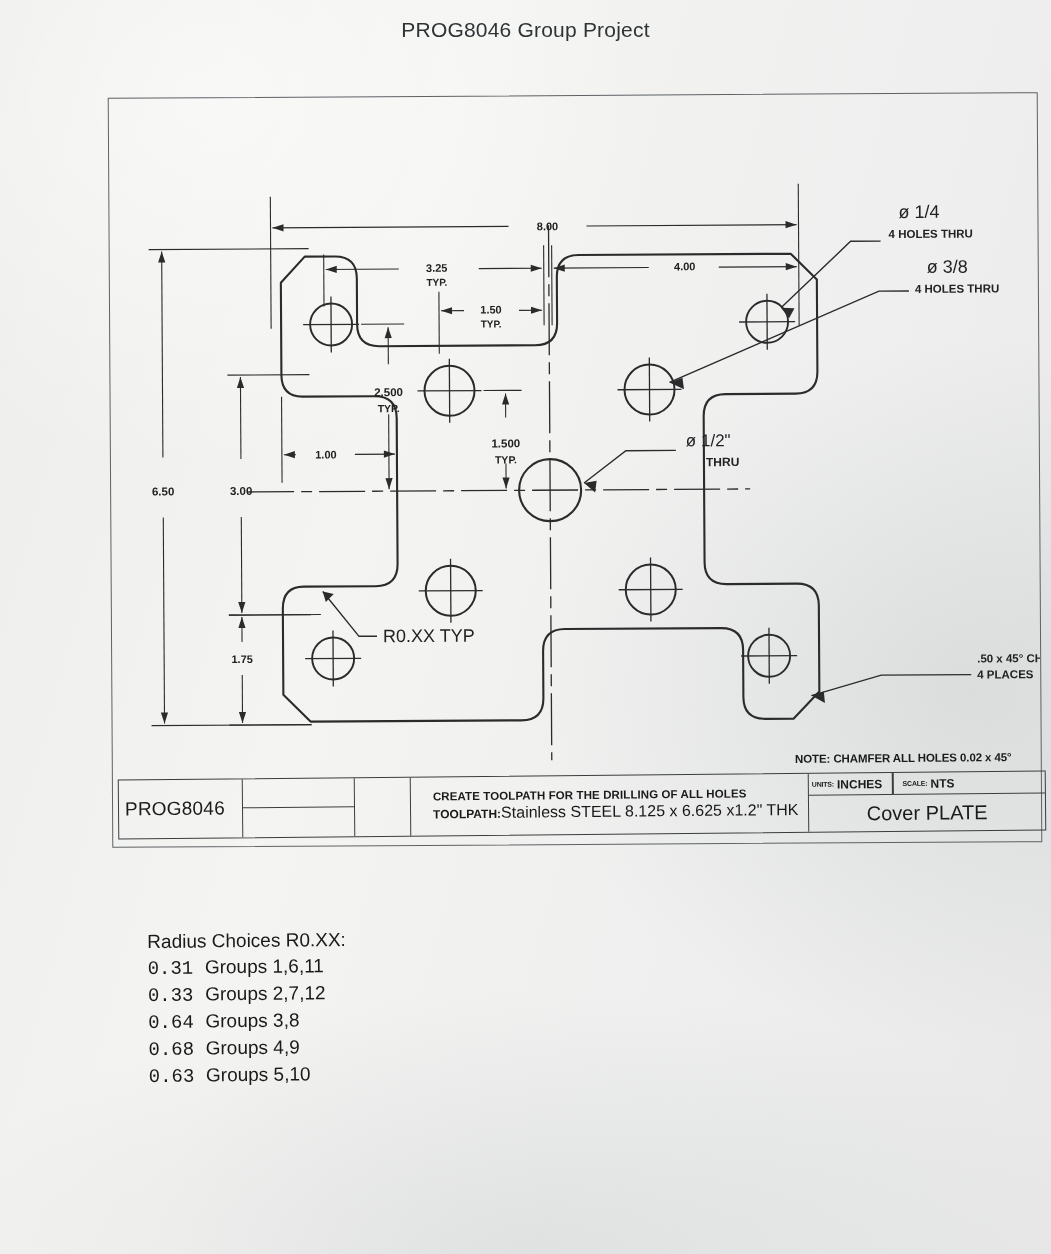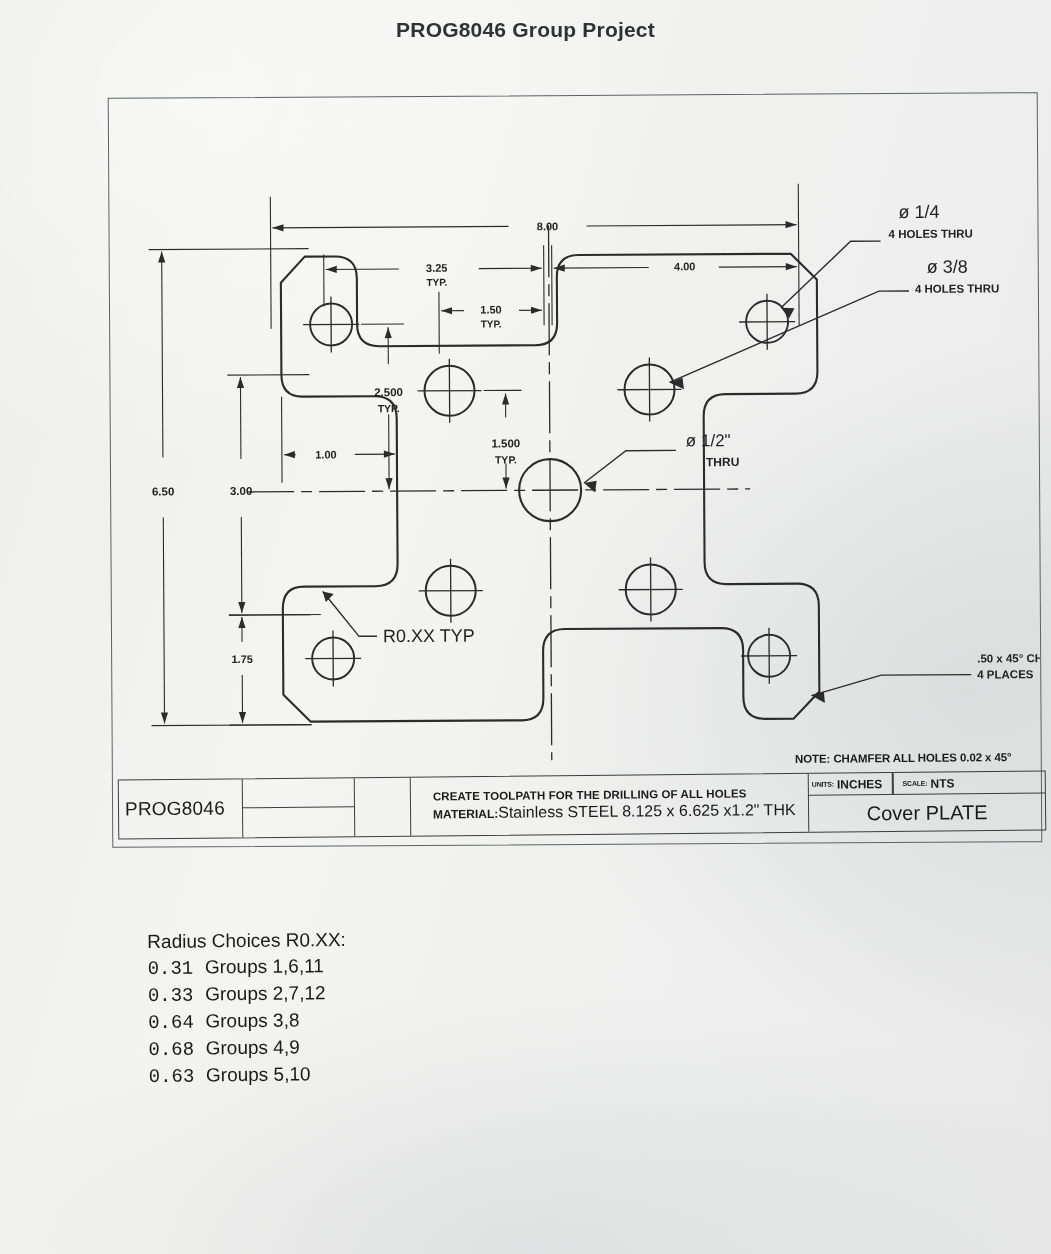--- a/index.html
+++ b/index.html
@@ -18,21 +18,21 @@
     background:
       radial-gradient(ellipse 70% 50% at 20% 8%, rgba(255,255,255,.55), rgba(255,255,255,0) 60%),
       radial-gradient(ellipse 60% 40% at 92% 55%, rgba(190,192,195,.35), rgba(255,255,255,0) 70%),
       radial-gradient(ellipse 80% 30% at 50% 100%, rgba(200,202,205,.4), rgba(255,255,255,0) 70%),
       linear-gradient(105deg, #ededeb 0%, #f4f4f2 35%, #eeefee 70%, #e7e8e7 100%);
     pointer-events:none;
   }
   .page-title {
     position:absolute; top:18px; left:0; width:1051px;
     text-align:center;
-    font-size:21px; font-weight:bold;
+    font-size:21px; font-weight:normal;
     letter-spacing:.2px;
     color:#2e3436;
   }
   
   .sheet {
     position:absolute;
     left:110px; top:95px;
     width:930px; height:750px;
   }
   .sheet-border {
@@ -339,21 +339,21 @@
 
 <div class="titleblock">
   <div class="tb-cell tb-prog">PROG8046</div>
   <div class="tb-cell tb-blank">
     <div class="halfline"></div>
   </div>
   <div class="tb-cell tb-blank2"></div>
   <div class="tb-cell tb-desc">
     <div class="l1">CREATE TOOLPATH FOR THE DRILLING OF ALL HOLES</div>
     <div class="l2">
-      <span>MATERIAL:</span><span class="matval">Stainless STEEL   8.125 x 6.625 x1.2" THK</span>
+      <span>TOOLPATH:</span><span class="matval">Stainless STEEL   8.125 x 6.625 x1.2" THK</span>
     </div>
   </div>
   <div class="tb-cell tb-right">
     <div class="top">
       <span class="u-lab">UNITS:</span>
       <span class="u-val">INCHES</span>
       <span class="sep"></span>
       <span class="u-lab">SCALE:</span>
       <span class="u-val">NTS</span>
     </div>

